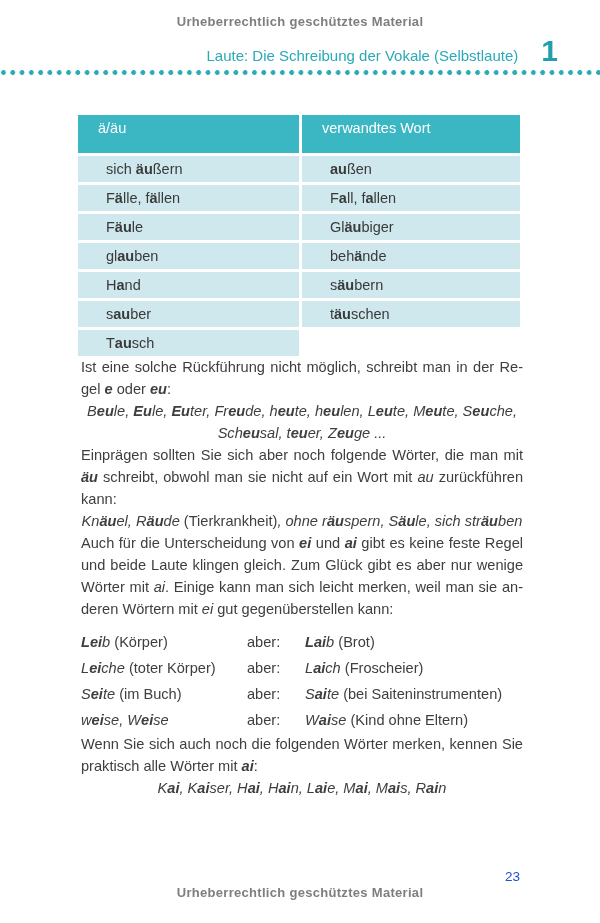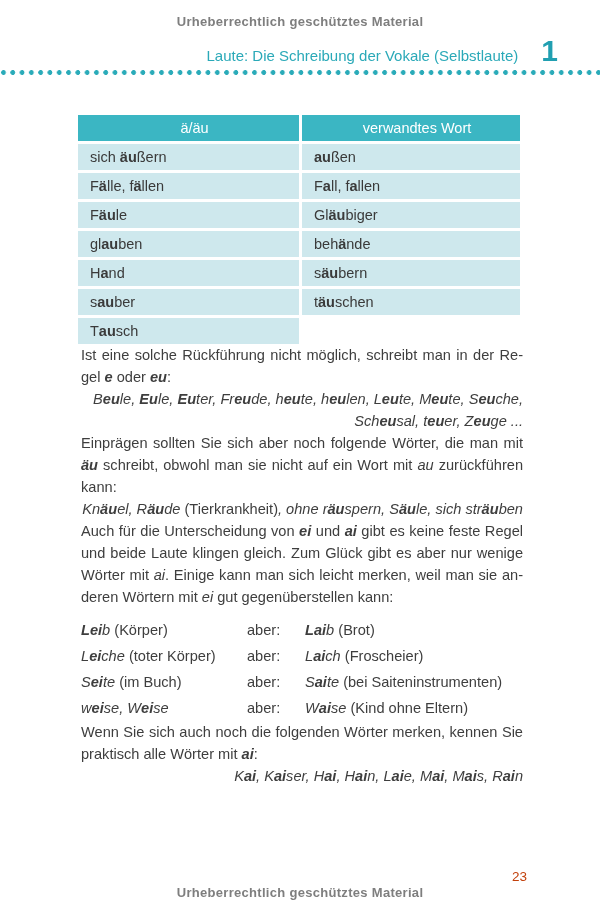--- a/index.html
+++ b/index.html
@@ -45,53 +45,52 @@
   .vtable{
     display:grid;
     grid-template-columns:221px 218px;
     gap:3px;
     margin-left:-3px;
     width:445px;
     font-size:14.5px;
   }
   .vtable .th{
     background:#3bb6c3;color:#ffffff;
-    line-height:26px;height:26px;
-    padding-left:12px;
-    text-align:center;
+    line-height:26px;height:38px;
+    padding-left:20px;
   }
   .vtable .td{
     background:#cee8ed;color:#3a3a3a;
     line-height:26px;height:26px;
-    padding-left:12px;
+    padding-left:28px;
     white-space:nowrap;overflow:hidden;
   }
   p.body{margin:0;text-align:justify;}
   p.just{text-align:justify;}
-  p.ital{font-style:italic;text-align:right;}
+  p.ital{font-style:italic;text-align:center;}
   .mt-table{margin-top:22px;}
   .mt-a{margin-top:14px;}
   .mt-b{margin-top:10px;}
   .mt-d{margin-top:12px;}
   
   .pairs{
     margin-top:9px;
     display:grid;
     grid-template-columns:166px 58px auto;
     line-height:26px;
   }
   .pairs .cell{white-space:nowrap;}
   
   .b{font-weight:700;}
   .i{font-style:italic;}
   .u{font-style:normal;}
   
   .pagenum{
-    position:absolute;top:869px;right:73px;
-    color:#c2410c;font-size:13.5px;
+    position:absolute;top:869px;right:80px;
+    color:#1d4ed8;font-size:13.5px;
   }
 </style>
 </head>
 <body>
 
 <div class="page">
 
   <div class="wm wm-top">Urheberrechtlich geschütztes Material</div>
 
   <div class="chapter-head">

